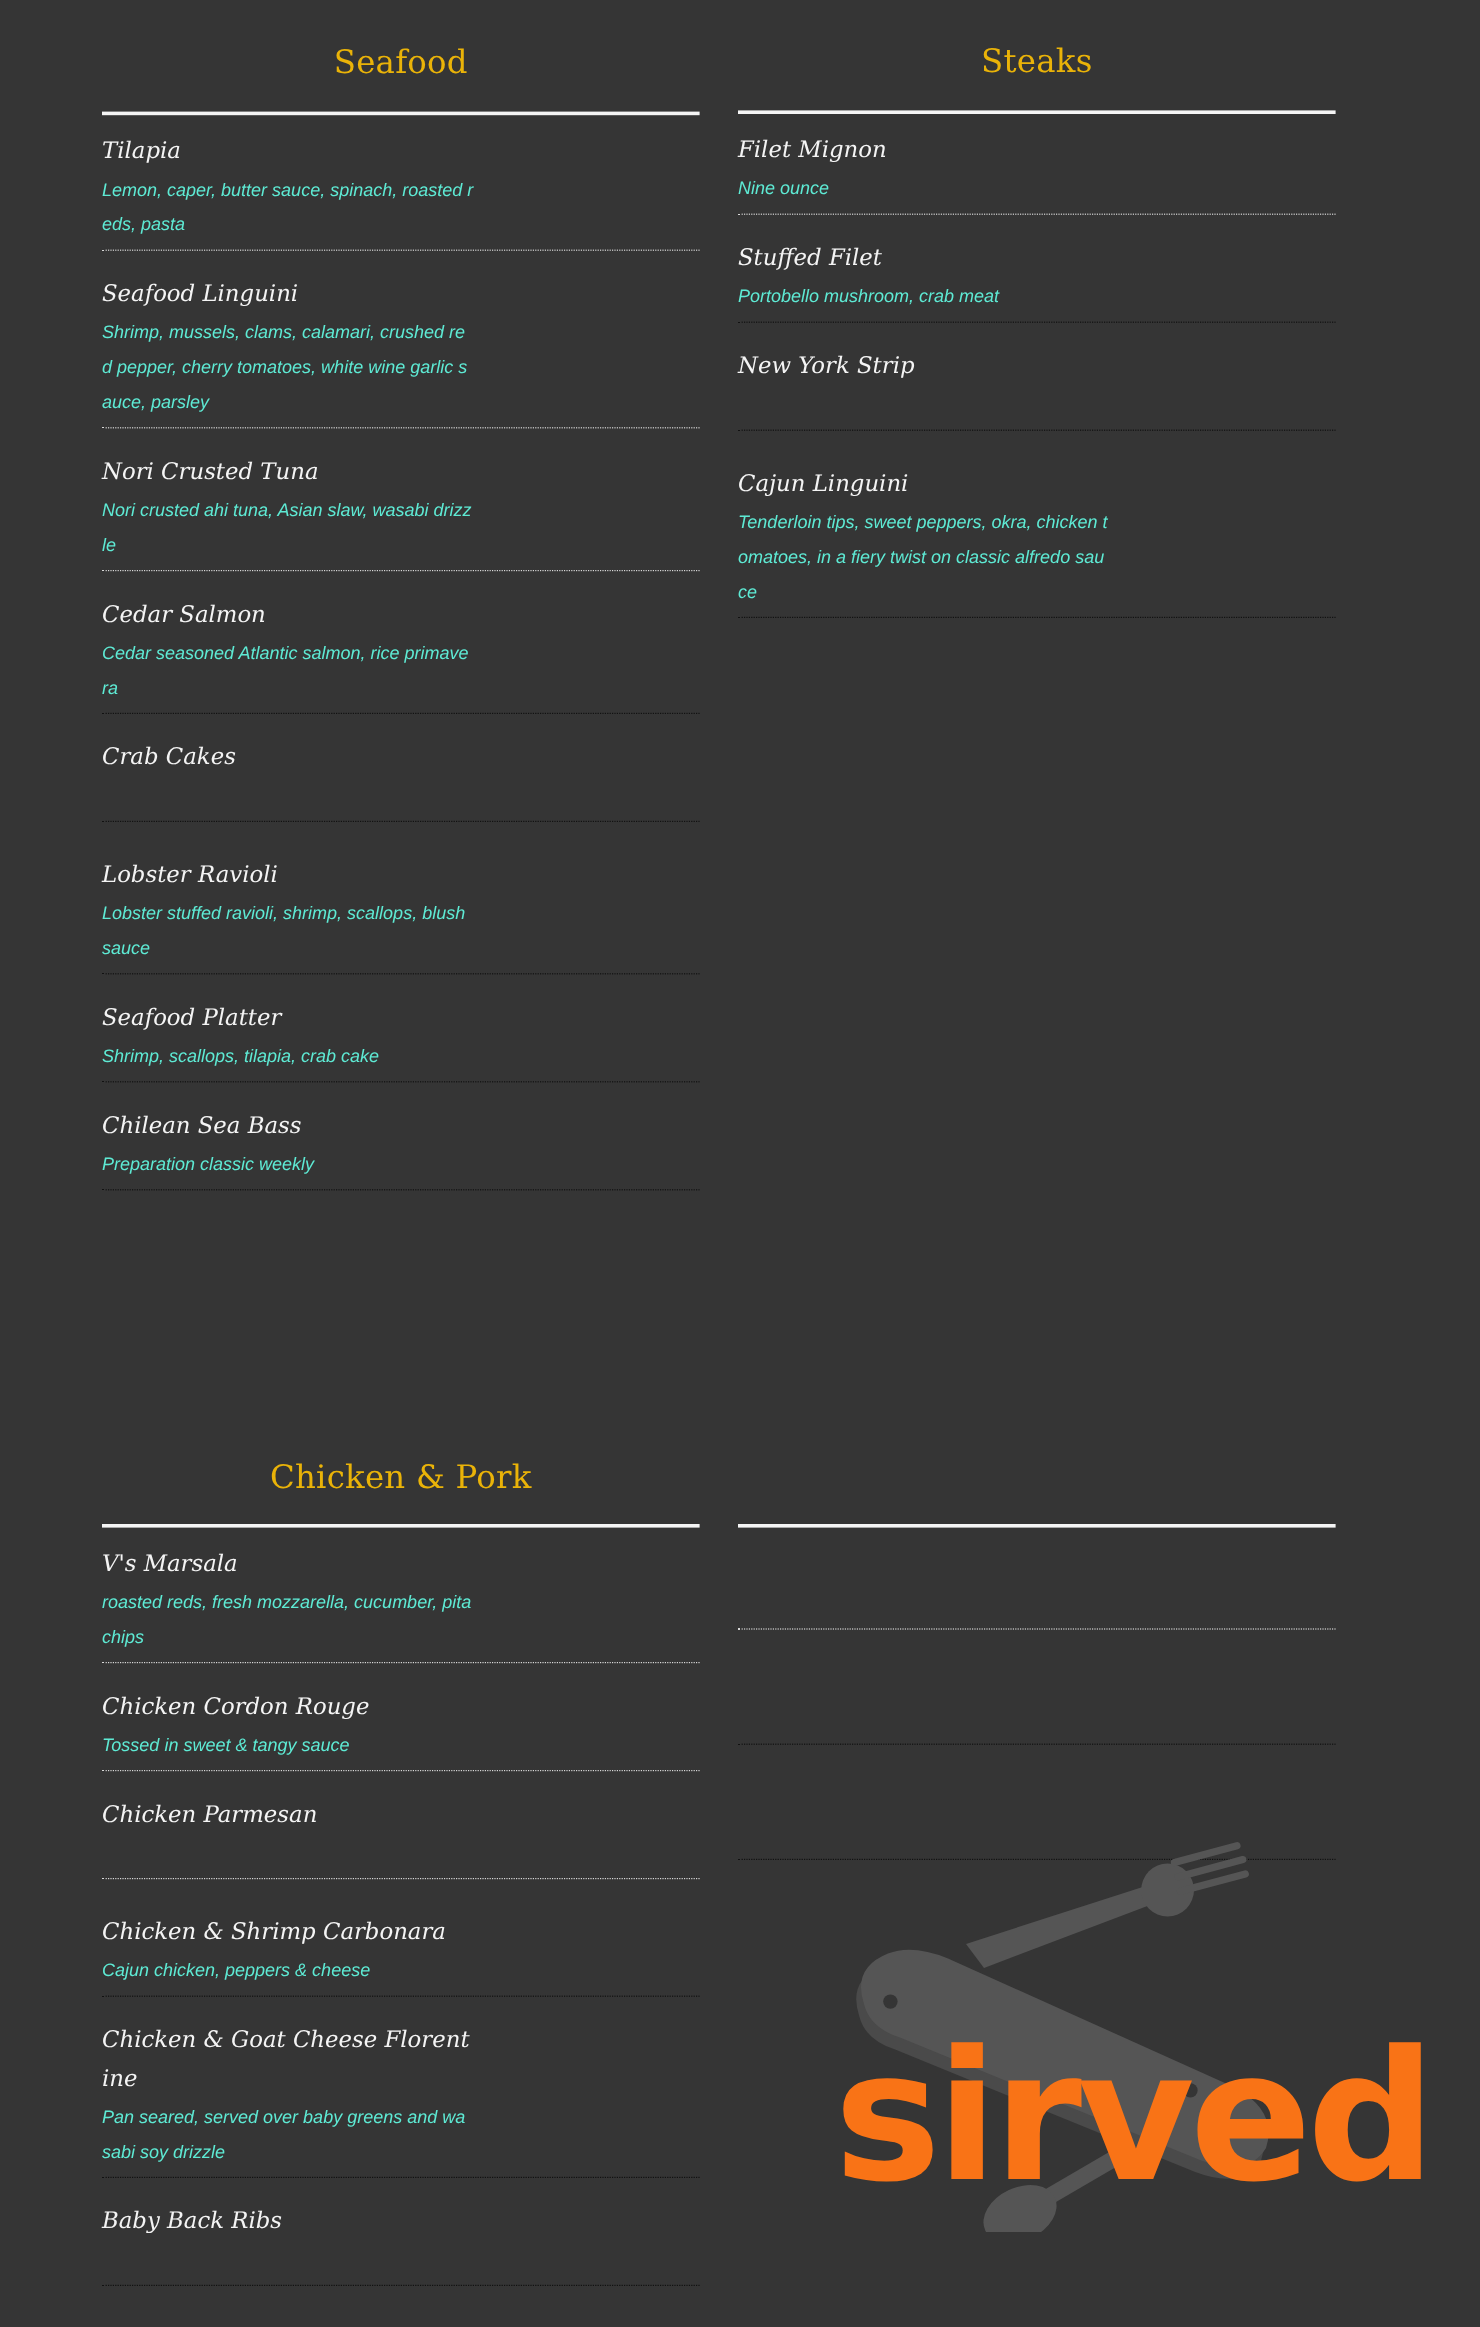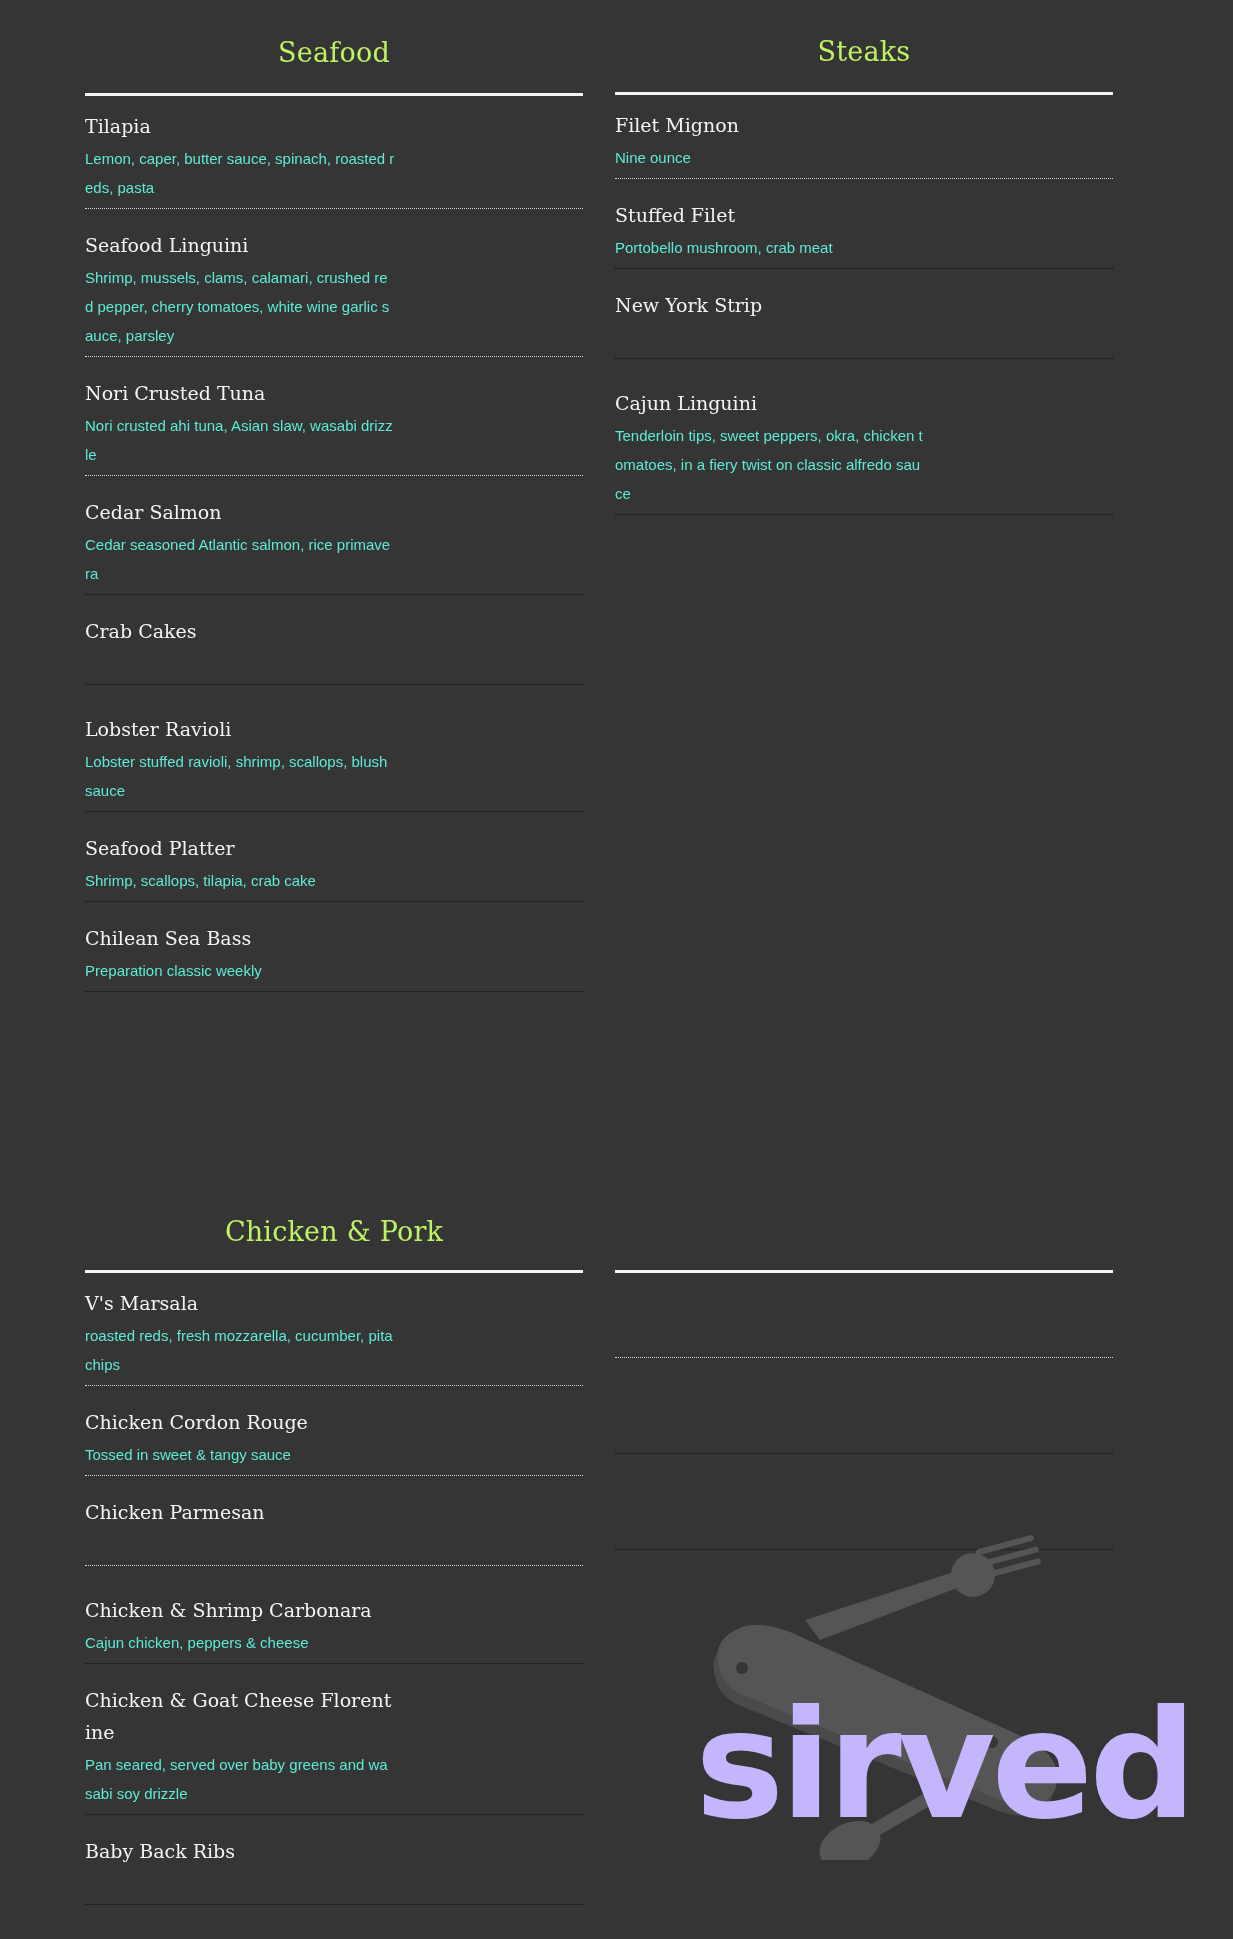--- a/index.html
+++ b/index.html
@@ -4,26 +4,26 @@
 <style>
   html, body { margin:0; padding:0; }
   body {
     width:1233px; height:1939px; background:#353535; color:#f2f2f2;
     position:relative; overflow:hidden;
     font-family:"Liberation Sans", sans-serif;
   }
   .section { position:absolute; width:498px; }
   .section-title {
     font-family:"DejaVu Serif", serif; font-size:27px; font-weight:normal;
-    text-align:center; margin:0; height:56px; line-height:56px; color:#bef264;
+    text-align:center; margin:0; height:56px; line-height:56px; color:#eab308;
     letter-spacing:0.2px;
   }
   .section-rule { height:3px; background:#f5f5f5; margin-top:32px; }
   .items { margin-top:14px; }
-  .item { position:relative; }
+  .item { position:relative;font-style:italic; }
   .item-title {
     font-family:"DejaVu Serif", serif; font-size:19px; color:#f4f4f4;
     line-height:32px; padding-top:0; width:310px; word-break:break-all;
   }
   .item-desc {
     font-size:15px; line-height:29px; color:#5eead4; width:310px; word-break:break-all;
     margin-top:2px;
   }
   .item-desc.empty { height:29px; }
   .item-sep { border-top:1px dotted #d8d8d8; margin-top:6px; margin-bottom:20px; }
@@ -180,13 +180,13 @@
 
       <path d="M250 360 L190 395 L180 385 L240 350 Z"></path>
       <ellipse cx="160" cy="405" rx="32" ry="22" transform="rotate(-25 160 405)"></ellipse>
     </g>
     <g fill="#353535">
       <circle cx="52" cy="228" r="6"></circle>
       <circle cx="302" cy="302" r="6"></circle>
     </g>
   </svg>
 </div>
-<div style="position:absolute; left:695px; top:1690px; font-family:'DejaVu Sans', sans-serif; font-weight:bold; font-size:150px; line-height:150px; color:#c4b5fd; letter-spacing:-4px;">sirved</div>
+<div style="position:absolute; left:695px; top:1690px; font-family:'DejaVu Sans', sans-serif; font-weight:bold; font-size:150px; line-height:150px; color:#f97316; letter-spacing:-4px;">sirved</div>
 
 </body></html>

